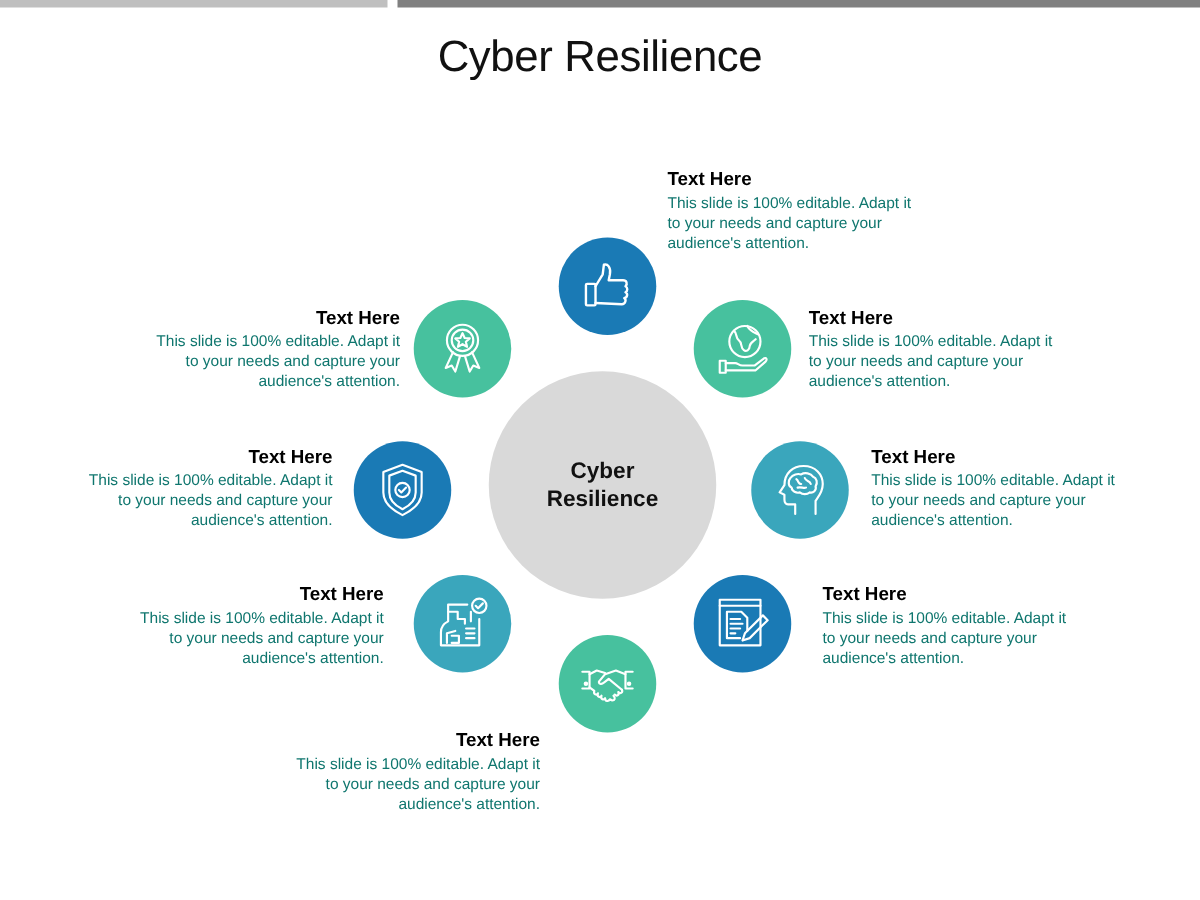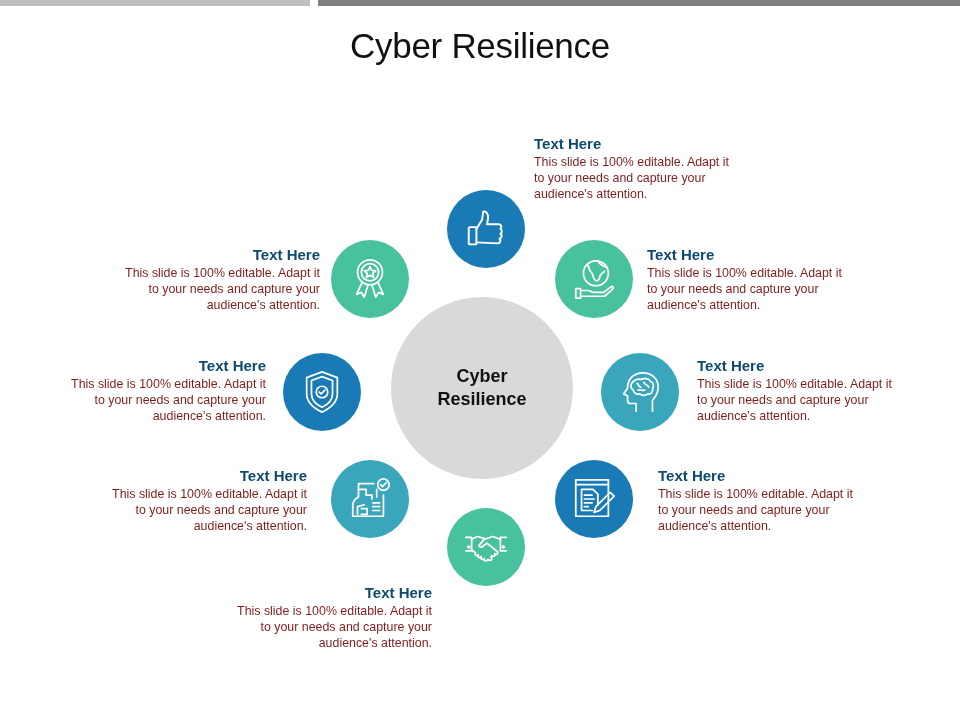--- a/index.html
+++ b/index.html
@@ -10,22 +10,22 @@
     .hub { position:absolute; left:391px; top:297px; width:182px; height:182px; border-radius:50%; background:#d9d9d9; display:flex; align-items:center; justify-content:center; text-align:center; }
     .hub-label { font-size:18px; font-weight:bold; color:#111; line-height:23px; width:120px; }
     .node { position:absolute; width:78px; height:78px; border-radius:50%; display:flex; align-items:center; justify-content:center; }
     .node svg { width:46px; height:46px; }
     .blue { background:#1a7ab5; }
     .green { background:#47c19e; }
     .teal { background:#3aa6bc; }
     .tb { position:absolute; width:205px; }
     .tb.right { text-align:right; }
     .tb.left { text-align:left; }
-    .tb-h { font-size:15px; font-weight:bold; color:#0c4a6e; line-height:18px; margin-bottom:1px; }
-    .tb-b { font-size:12.4px; color:#7f1d1d; line-height:16px; }
+    .tb-h { font-size:15px; font-weight:bold; color:#000000; line-height:18px; margin-bottom:1px; }
+    .tb-b { font-size:12.4px; color:#0f766e; line-height:16px; }
   </style>
 </head>
 <body>
 
 <div class="topbar-left"></div>
 <div class="topbar-right"></div>
 
 <div class="title">Cyber Resilience</div>
 
 <div class="hub">

